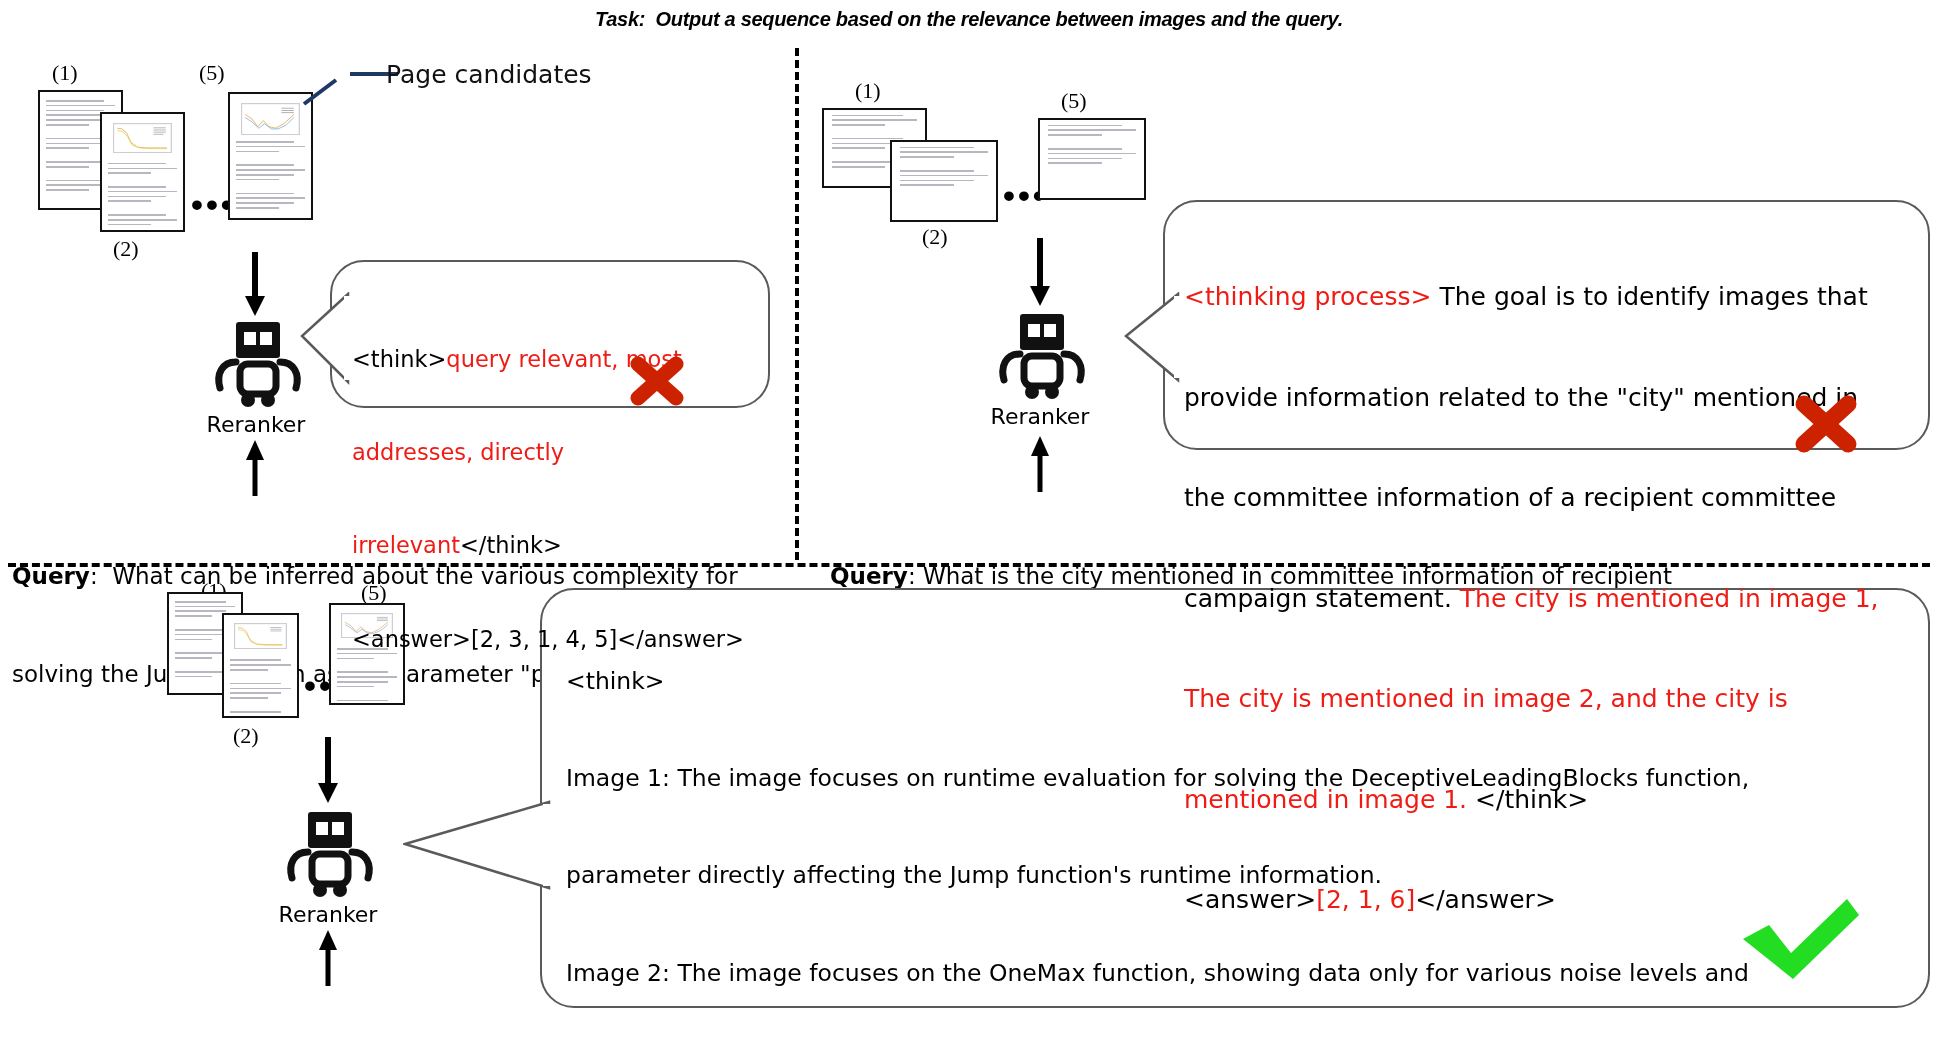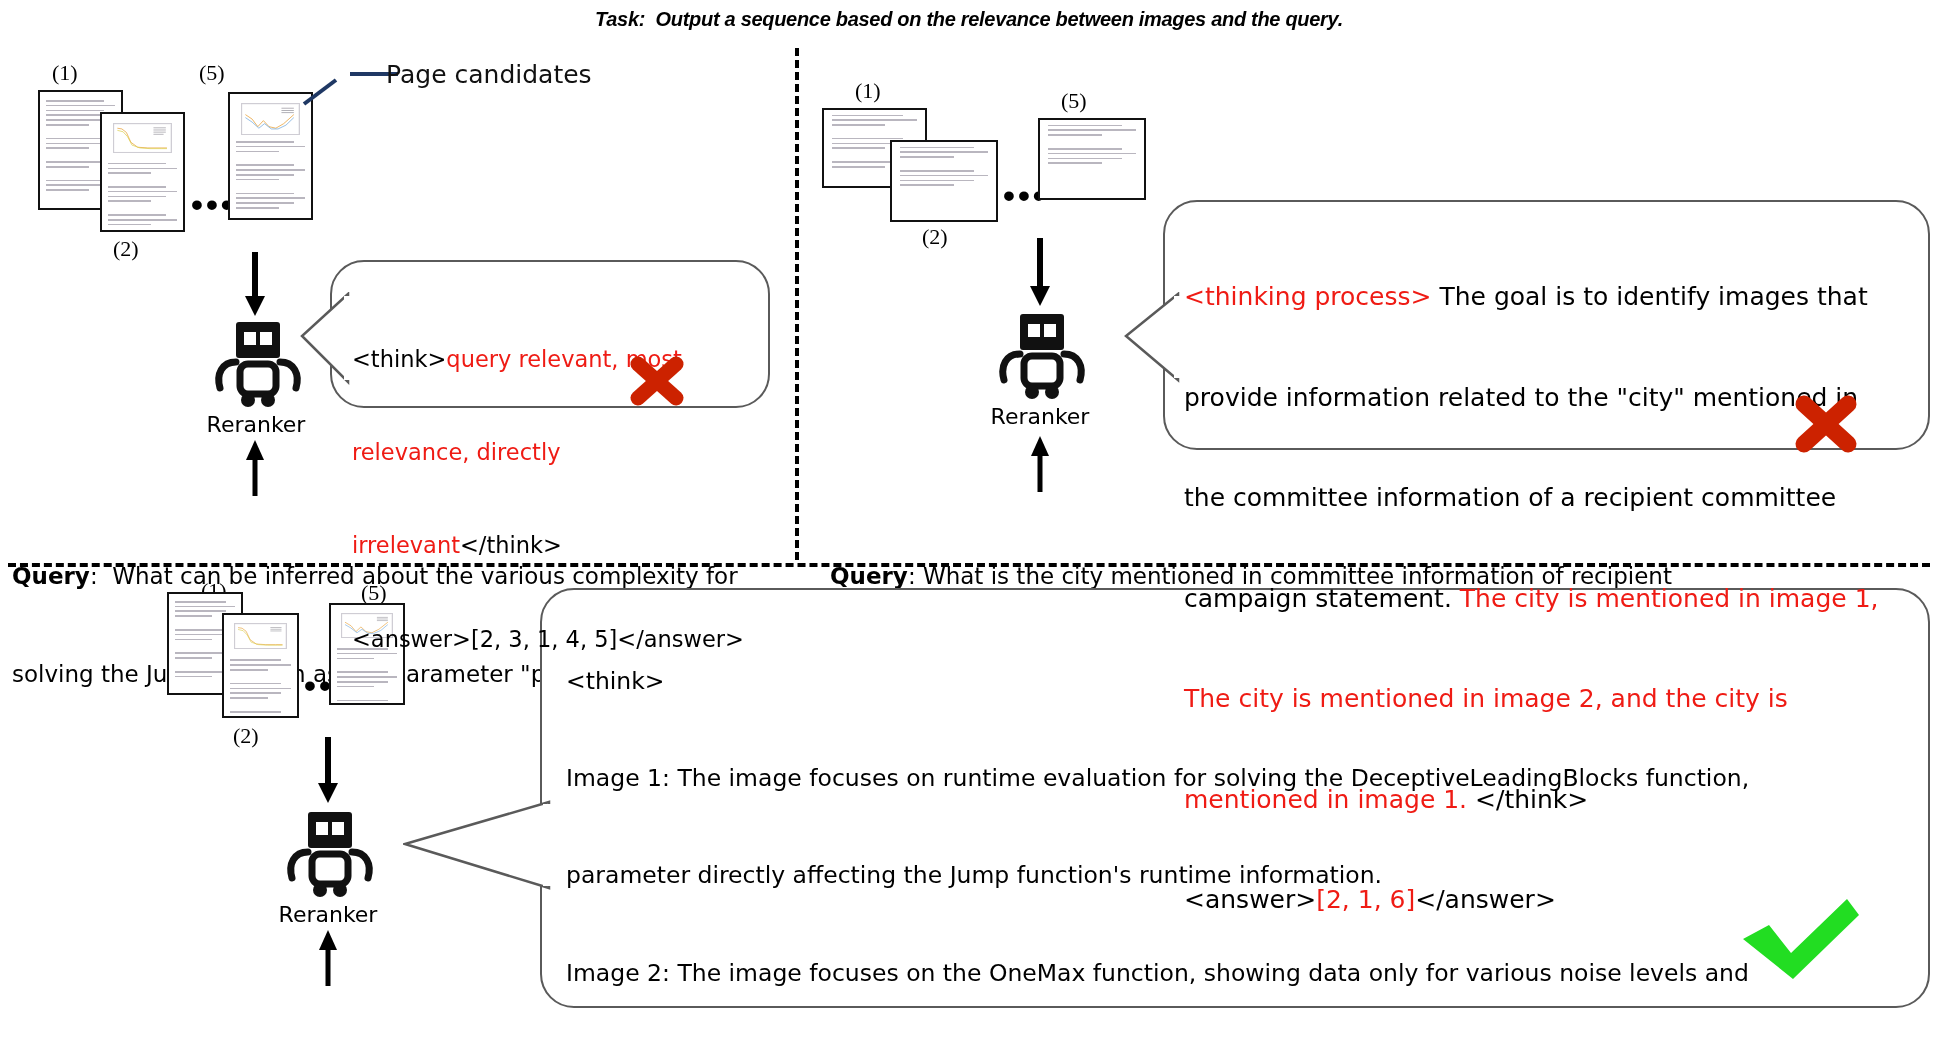--- a/index.html
+++ b/index.html
@@ -280,21 +280,21 @@
   </svg>
 
   <div class="bubble" style="left:330px; top:260px; width:440px; height:148px;"></div>
   <svg class="tail" style="left:300px; top:292px;" width="52" height="96">
     <polygon points="48,2 2,44 48,90" fill="#ffffff" stroke="#5a5a5a" stroke-width="2.5"></polygon>
     <rect x="44" y="4" width="10" height="84" fill="#ffffff"></rect>
   </svg>
 
   <div class="bubble-text" style="left:352px; top:282px; width:412px; font-size:22.5px; line-height:1.38;">
     <div><span class="blk">&lt;think&gt;</span><span class="red">query relevant, most</span></div>
-    <div><span class="red">relevance, directly</span></div>
+    <div><span class="red">addresses, directly</span></div>
     <div><span class="red">irrelevant</span><span class="blk">&lt;/think&gt;</span></div>
     <div><span class="blk">&lt;answer&gt;[2, 3, 1, 4, 5]&lt;/answer&gt;</span></div>
   </div>
 
   <svg class="mark" style="left:626px; top:352px;" width="62" height="58">
     <g stroke="#cc2200" stroke-width="15" stroke-linecap="round">
       <line x1="12" y1="12" x2="50" y2="46"></line>
       <line x1="50" y1="12" x2="12" y2="46"></line>
     </g>
   </svg>

